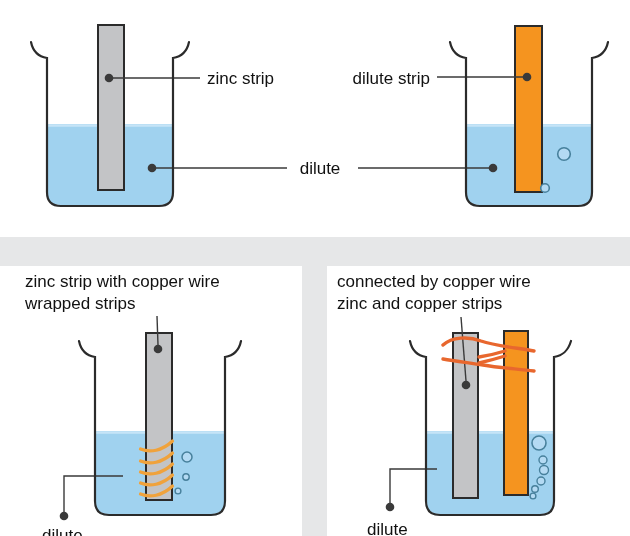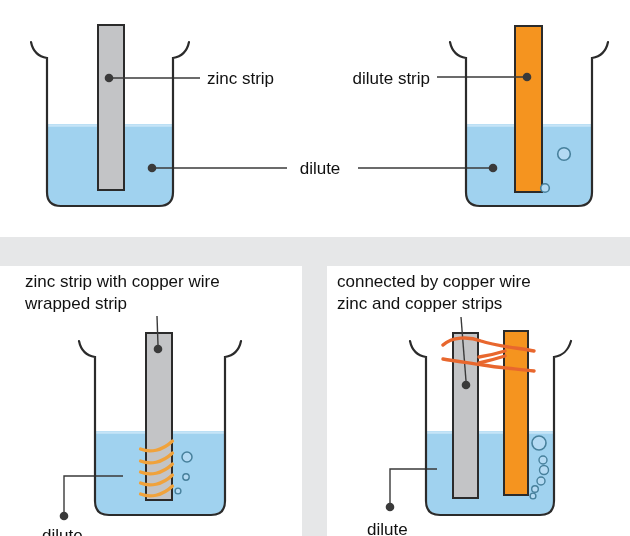--- a/index.html
+++ b/index.html
@@ -102,21 +102,21 @@
   <div class="lbl" style="left:207px; top:68px;">zinc strip</div>
 
   <div class="lbl" style="left:310px; top:68px; width:120px; text-align:right;">dilute strip</div>
 
   <div class="lbl lbl-center" style="left:250px; top:158px; width:140px;">
     <div>dilute</div>
   </div>
 
   <div class="title" style="left:25px; top:271px; width:260px;">
     <div>zinc strip with copper wire</div>
-    <div>wrapped strip</div>
+    <div>wrapped strips</div>
   </div>
 
   <div class="title" style="left:337px; top:271px; width:260px;">
     <div>connected by copper wire</div>
     <div>zinc and copper strips</div>
   </div>
 
   <div class="lbl" style="left:42px; top:525px;">dilute</div>
 
   <div class="lbl" style="left:367px; top:519px;">dilute</div>

